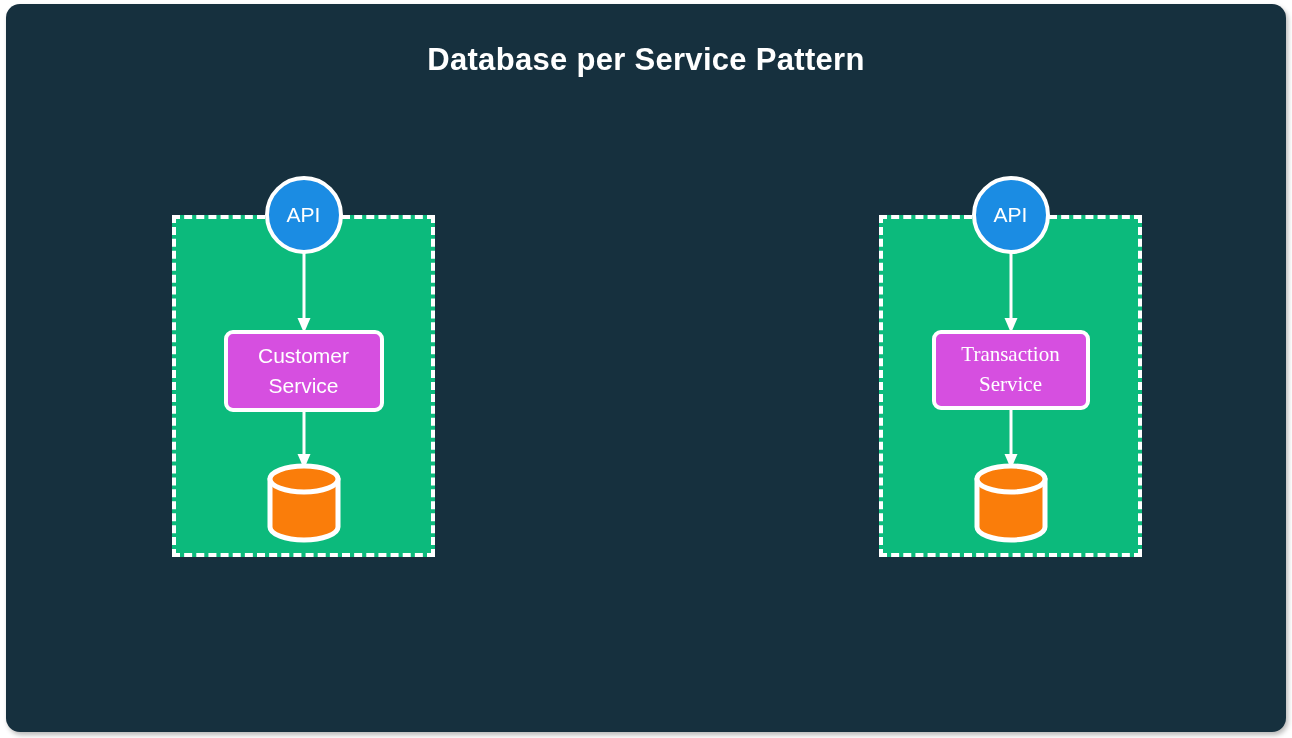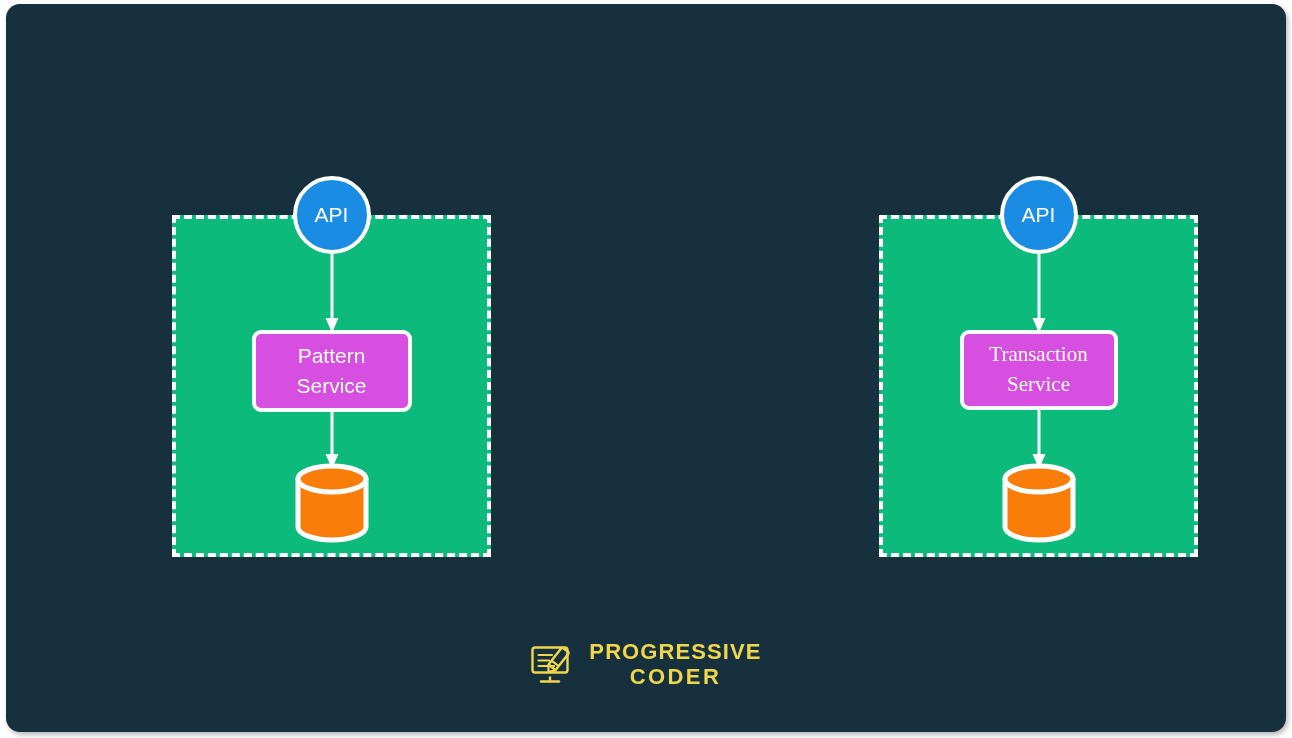--- a/index.html
+++ b/index.html
@@ -45,21 +45,21 @@
     font-size: 31px;
     font-weight: bold;
     letter-spacing: 0.3px;
     font-family: "Liberation Sans", sans-serif;
   }
 
   
   .group {
     position: absolute;
     top: 211px;
-    width: 319px;
+    width: 263px;
     height: 342px;
     background: #0cba7c;
     border: 4px dashed #ffffff;
     box-sizing: border-box;
   }
   #group-customer  { left: 166px; }
   #group-transaction { left: 873px; }
 
   
   .api-node {
@@ -152,39 +152,40 @@
     line-height: 1.12;
   }
   #logo-line-2 { letter-spacing: 2.4px; }
 </style>
 </head>
 <body>
 
 <div id="canvas">
   <div id="panel">
 
+    <div id="title">Database per Service Pattern</div>
 
     <div class="group" id="group-customer">
 
       <svg class="connector conn-top" viewBox="0 0 24 86">
         <line x1="12" y1="0" x2="12" y2="73" stroke="#ffffff" stroke-width="3"></line>
         <polygon points="12,84 5.5,69 18.5,69" fill="#ffffff"></polygon>
       </svg>
 
       <svg class="connector conn-bottom" viewBox="0 0 24 62">
         <line x1="12" y1="0" x2="12" y2="49" stroke="#ffffff" stroke-width="3"></line>
         <polygon points="12,60 5.5,45 18.5,45" fill="#ffffff"></polygon>
       </svg>
 
       <div class="api-node">
         <span>API</span>
       </div>
 
       <div class="service-box" id="box-customer">
-        <span>Pattern</span>
+        <span>Customer</span>
         <span>Service</span>
       </div>
 
       <svg class="db-node" viewBox="0 0 78 82">
         <path d="M5,17 L5,65 A34,13 0 0,0 73,65 L73,17 Z" fill="#fa7d0a" stroke="#ffffff" stroke-width="5" stroke-linejoin="round"></path>
         <ellipse cx="39" cy="17" rx="34" ry="13" fill="#fa7d0a" stroke="#ffffff" stroke-width="5"></ellipse>
       </svg>
 
     </div>
 
@@ -209,34 +210,15 @@
         <span>Service</span>
       </div>
 
       <svg class="db-node" viewBox="0 0 78 82">
         <path d="M5,17 L5,65 A34,13 0 0,0 73,65 L73,17 Z" fill="#fa7d0a" stroke="#ffffff" stroke-width="5" stroke-linejoin="round"></path>
         <ellipse cx="39" cy="17" rx="34" ry="13" fill="#fa7d0a" stroke="#ffffff" stroke-width="5"></ellipse>
       </svg>
 
     </div>
 
-    <div id="footer-logo">
-      <svg id="logo-mark" width="46" height="40" viewBox="0 0 46 40">
-        <rect x="2.5" y="2.5" width="35" height="25" rx="2.5" fill="none" stroke="#f0d64a" stroke-width="2.4"></rect>
-        <line x1="8.5" y1="10" x2="22" y2="10" stroke="#f0d64a" stroke-width="2.2" stroke-linecap="round"></line>
-        <line x1="8.5" y1="15.5" x2="19" y2="15.5" stroke="#f0d64a" stroke-width="2.2" stroke-linecap="round"></line>
-        <line x1="8.5" y1="21" x2="24" y2="21" stroke="#f0d64a" stroke-width="2.2" stroke-linecap="round"></line>
-        <line x1="20" y1="31.5" x2="20" y2="35.5" stroke="#f0d64a" stroke-width="2.4"></line>
-        <line x1="11" y1="36.5" x2="29" y2="36.5" stroke="#f0d64a" stroke-width="2.4" stroke-linecap="round"></line>
-        <g transform="rotate(38 27 16)">
-          <rect x="22.5" y="2" width="9" height="22" rx="1.6" fill="none" stroke="#f0d64a" stroke-width="2.4"></rect>
-          <line x1="22.5" y1="19" x2="31.5" y2="19" stroke="#f0d64a" stroke-width="2.2"></line>
-          <polygon points="22.5,24 31.5,24 27,30" fill="none" stroke="#f0d64a" stroke-width="2.2" stroke-linejoin="round"></polygon>
-        </g>
-      </svg>
-      <div id="logo-text">
-        <span id="logo-line-1">PROGRESSIVE</span>
-        <span id="logo-line-2">CODER</span>
-      </div>
-    </div>
 
   </div>
 </div>
 
 </body></html>

